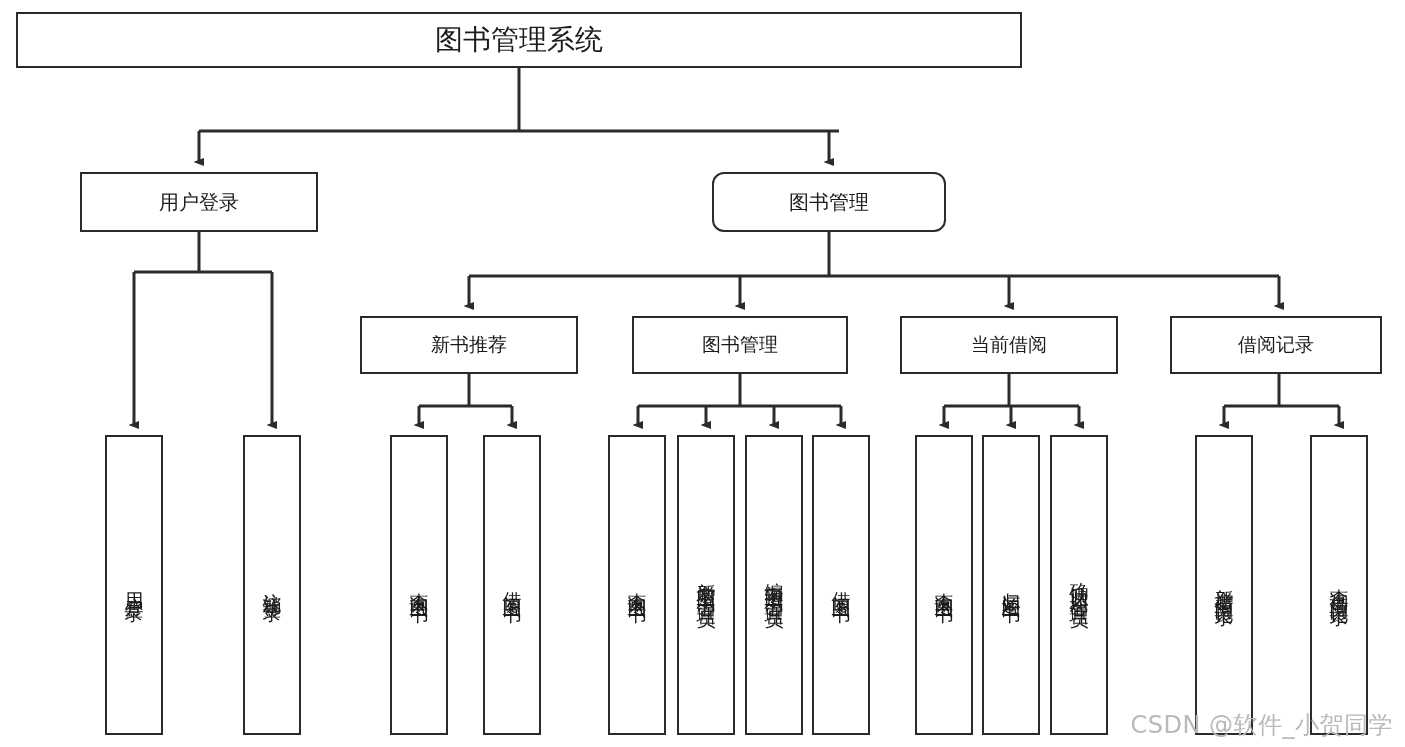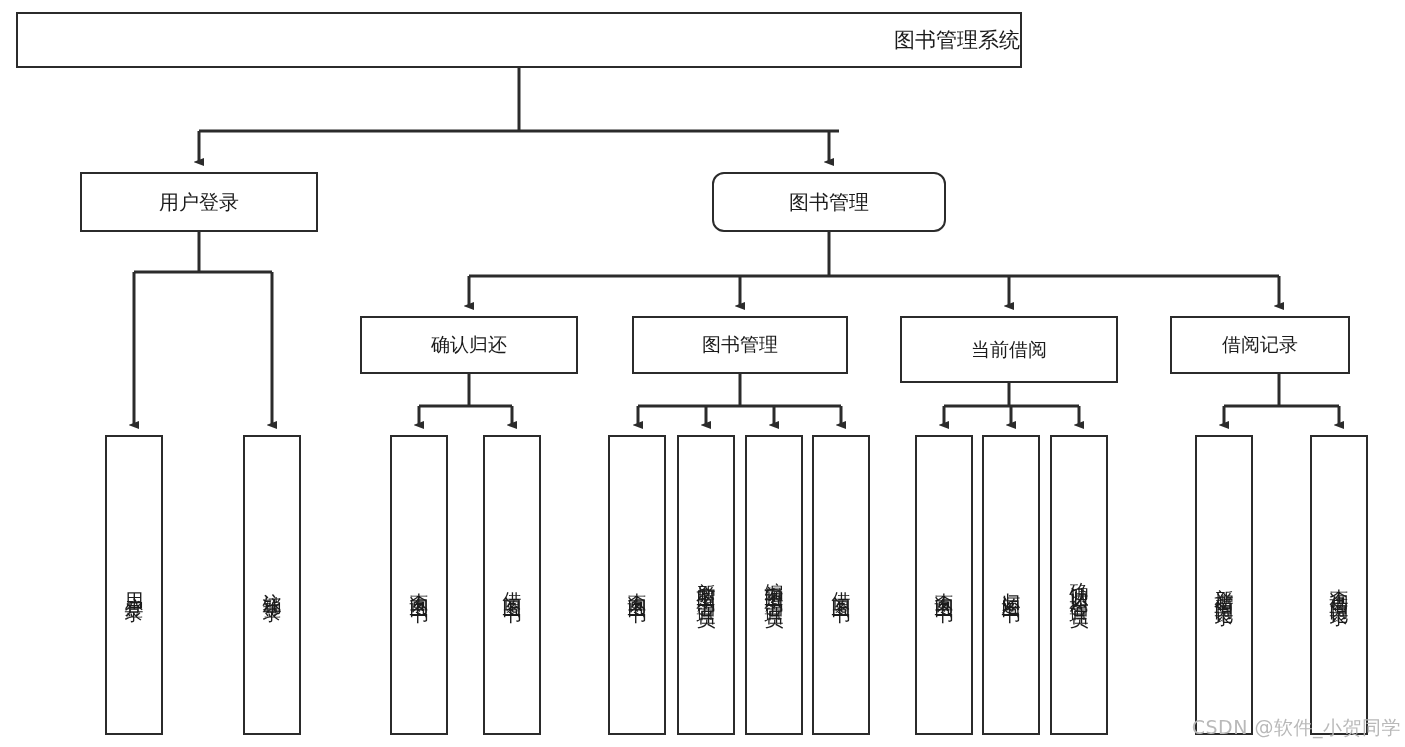--- a/index.html
+++ b/index.html
@@ -29,22 +29,21 @@
     box-sizing: border-box;
     border: 2px solid #2b2b2b;
     background: #ffffff;
     display: flex;
     align-items: center;
     justify-content: center;
     color: #1b1b1b;
     z-index: 2;
   }
   .node.root {
-    font-size: 21px;
-    justify-content: flex-end;
+    font-size: 28px;
   }
   .node.level2 {
     font-size: 20px;
   }
   .node.level3 {
     font-size: 19px;
   }
   .node.leaf {
     font-size: 19px;
     align-items: center;
@@ -53,23 +52,23 @@
   }
   .vtext {
     writing-mode: vertical-rl;
     text-orientation: upright;
     letter-spacing: 4px;
     line-height: 1.05;
     white-space: nowrap;
   }
   .watermark {
     position: absolute;
-    right: 4px;
+    right: 12px;
     bottom: 6px;
-    font-size: 19px;
+    font-size: 24px;
     color: #b9b9b9;
     letter-spacing: 0.5px;
     z-index: 5;
     white-space: nowrap;
   }
 </style>
 </head>
 <body>
 
 <div id="canvas">
@@ -129,29 +128,29 @@
   </div>
 
   <div class="node level2" style="left:80px; top:172px; width:238px; height:60px;">
     <span>用户登录</span>
   </div>
   <div class="node level2" style="left:712px; top:172px; width:234px; height:60px;border-radius:12px;">
     <span>图书管理</span>
   </div>
 
   <div class="node level3" style="left:360px; top:316px; width:218px; height:58px;">
-    <span>确认归还</span>
+    <span>新书推荐</span>
   </div>
   <div class="node level3" style="left:632px; top:316px; width:216px; height:58px;">
     <span>图书管理</span>
   </div>
-  <div class="node level3" style="left:900px; top:316px; width:218px; height:67px;">
+  <div class="node level3" style="left:900px; top:316px; width:218px; height:58px;">
     <span>当前借阅</span>
   </div>
-  <div class="node level3" style="left:1170px; top:316px; width:180px; height:58px;">
+  <div class="node level3" style="left:1170px; top:316px; width:212px; height:58px;">
     <span>借阅记录</span>
   </div>
 
   <div class="node leaf" style="left:105px; top:435px; width:58px; height:300px;">
     <span class="vtext">用户登录</span>
   </div>
   <div class="node leaf" style="left:243px; top:435px; width:58px; height:300px;">
     <span class="vtext">注销登录</span>
   </div>
 

